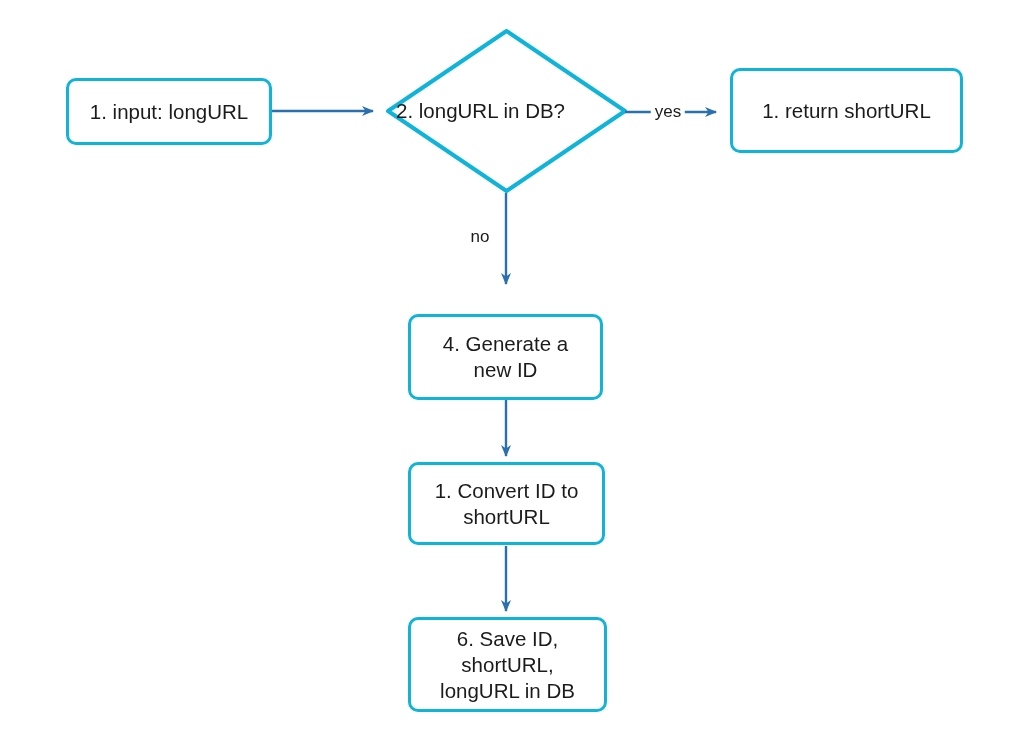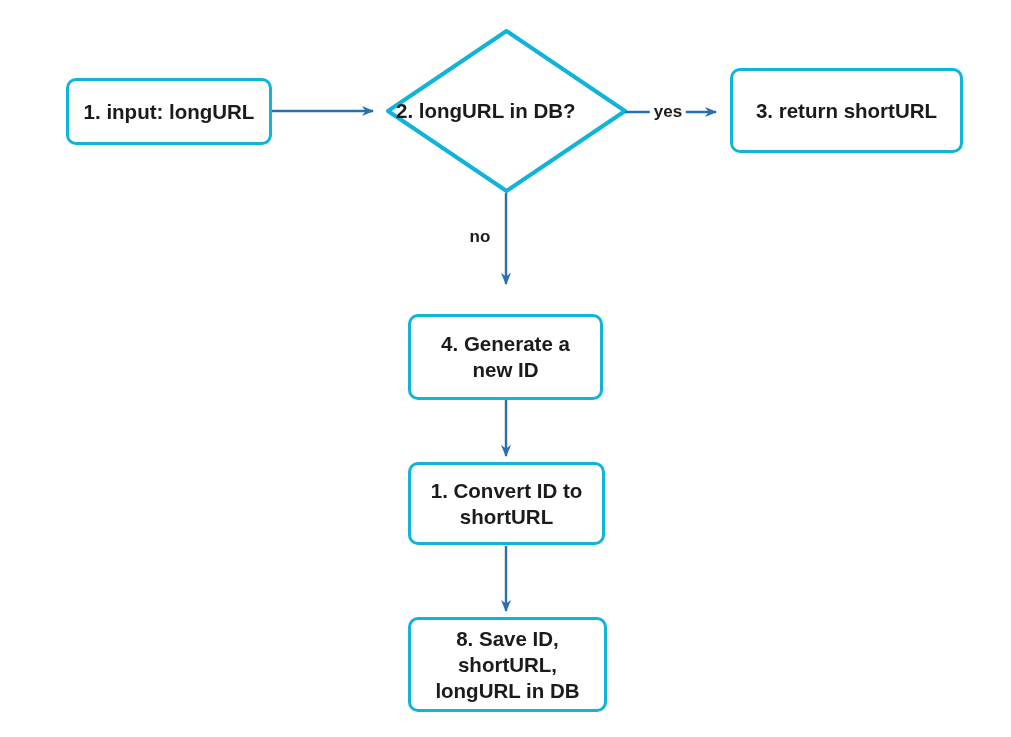--- a/index.html
+++ b/index.html
@@ -10,21 +10,20 @@
   }
   * { box-sizing: border-box; margin: 0; padding: 0; }
   html, body { background: var(--bg); }
   body { font-family: "Liberation Sans", sans-serif; color: var(--text); }
   .canvas {
     position: relative;
     width: 1011px;
     height: 737px;
     background: var(--bg);
     overflow: hidden;
-    font-weight: bold;
   }
   .edges-svg {
     position: absolute;
     left: 0; top: 0;
     width: 1011px; height: 737px;
   }
   .node {
     position: absolute;
     display: flex;
     align-items: center;
@@ -86,29 +85,29 @@
 
     <line x1="506" y1="377" x2="506" y2="456" stroke-width="2.4" marker-end="url(#arrowhead)" stroke="#2a6fae"></line>
 
     <line x1="506" y1="546" x2="506" y2="611" stroke-width="2.4" marker-end="url(#arrowhead)" stroke="#2a6fae"></line>
   </svg>
 
   <div class="node node-1">1. input: longURL</div>
 
   <div class="diamond-label">2. longURL in DB?</div>
 
-  <div class="node node-3">3. return shortURL</div>
+  <div class="node node-3">1. return shortURL</div>
 
   <div class="node node-4">4. Generate a
 new ID</div>
 
   <div class="node node-5">1. Convert ID to
 shortURL</div>
 
-  <div class="node node-6">8. Save ID,
+  <div class="node node-6">6. Save ID,
 shortURL,
 longURL in DB</div>
 
   <div class="edge-label edge-label-yes">yes</div>
 
   <div class="edge-label edge-label-no">no</div>
 
 </div>
 
 </body></html>

